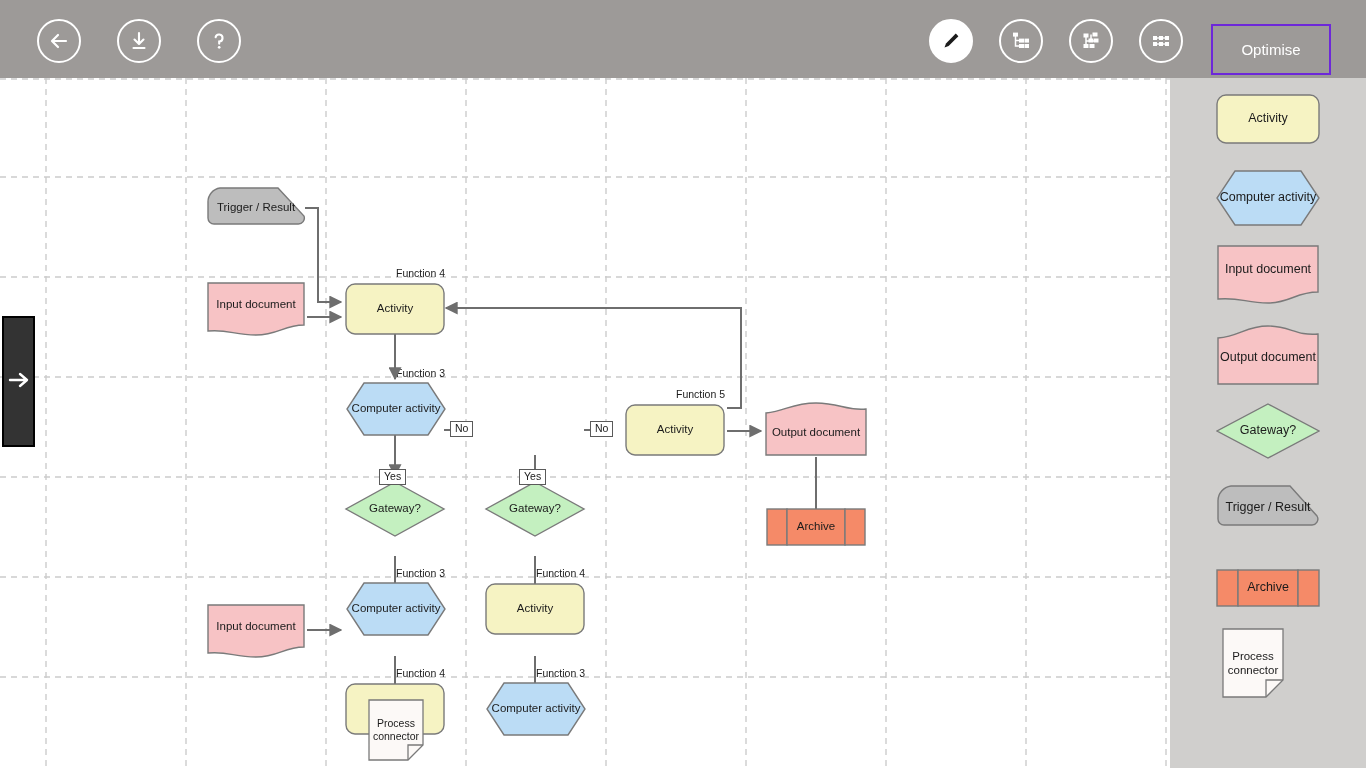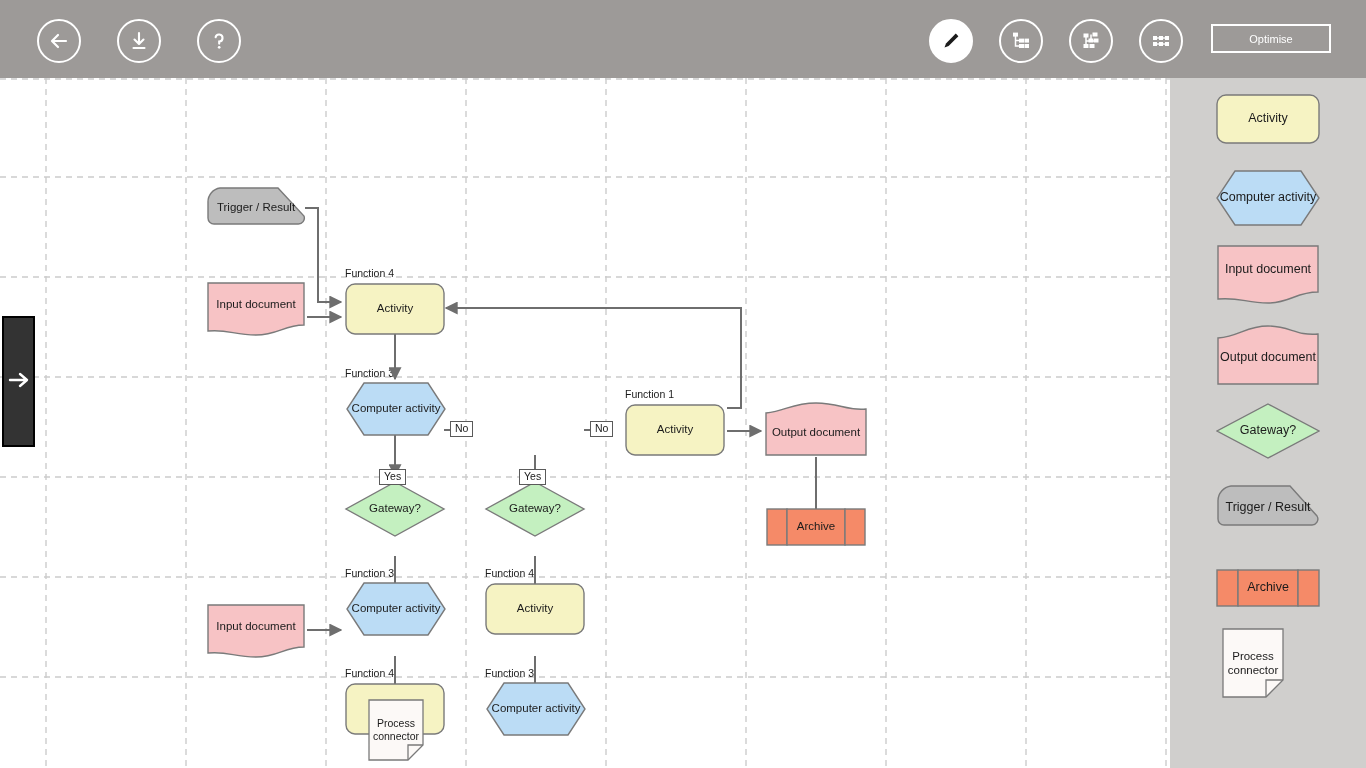--- a/index.html
+++ b/index.html
@@ -39,26 +39,26 @@
     background: #aeabaa;
     border: none; outline: none;
     font-family: "Liberation Sans", sans-serif;
     font-size: 20px;
     color: #1b1b1b;
     padding: 0 11px;
   }
 
   #optimise-btn {
     position: absolute; left: 1211px; top: 24px;
-    width: 120px; height: 29px;
-    border: 2px solid #ffffff;
+    width: 120px; height: 51px;
+    border: 2px solid #6d28d9;
     background: transparent;
     color: #ffffff;
     font-family: "Liberation Sans", sans-serif;
-    font-size: 11px;
+    font-size: 15px;
     cursor: pointer;
   }
 
   
   #canvas {
     position: absolute; left: 0; top: 78px;
     width: 1170px; height: 690px;
     background: #ffffff;
     overflow: hidden;
   }
@@ -100,21 +100,21 @@
   .shape-text {
     position: absolute; left: 0; top: 0;
     width: 100%; height: 100%;
     display: flex; align-items: center; justify-content: center;
     font-size: 11.5px; color: #1b1b1b; text-align: center;
     line-height: 1.2; pointer-events: none; z-index: 2;
   }
   .fn-label {
     position: absolute;
     font-size: 10.5px; color: #1b1b1b;
-    white-space: nowrap; text-align: left;
+    white-space: nowrap; text-align: right;
   }
   .edge-label {
     position: absolute;
     background: #ffffff; border: 1px solid #5a5a5a;
     font-size: 10.5px; color: #1b1b1b;
     padding: 1px 4px; line-height: 1.1;
     z-index: 6;
   }
   #edges { position: absolute; left: 0; top: 0; width: 1170px; height: 690px; z-index: 1; }
   .node { z-index: 4; }
@@ -335,21 +335,21 @@
       <div class="shape-text">Gateway?</div>
     </div>
 
     <div class="shape node" style="left:485px; top:403px; width:100px; height:56px;">
       <svg width="100" height="56" viewBox="0 0 100 56">
         <path d="M50 1 L99 28 L50 55 L1 28 Z" fill="#c4f0c0" stroke="#7a7a7a" stroke-width="1.4"></path>
       </svg>
       <div class="shape-text">Gateway?</div>
     </div>
 
-    <div class="fn-label" style="left:625px; top:310px; width:100px;">Function 1</div>
+    <div class="fn-label" style="left:625px; top:310px; width:100px;">Function 5</div>
     <div class="shape node" style="left:625px; top:326px; width:100px; height:52px;">
       <svg width="100" height="52" viewBox="0 0 100 52">
         <rect x="1" y="1" width="98" height="50" rx="9" fill="#f6f3c3" stroke="#7a7a7a" stroke-width="1.4"></rect>
       </svg>
       <div class="shape-text">Activity</div>
     </div>
 
     <div class="shape node" style="left:765px; top:323px; width:102px; height:56px;">
       <svg width="102" height="56" viewBox="0 0 102 56">
         <path d="M1 12 C21 10 27 2 51 2 C75 2 81 10 101 8 V54 H1 Z" fill="#f7c3c5" stroke="#7a7a7a" stroke-width="1.4"></path>

